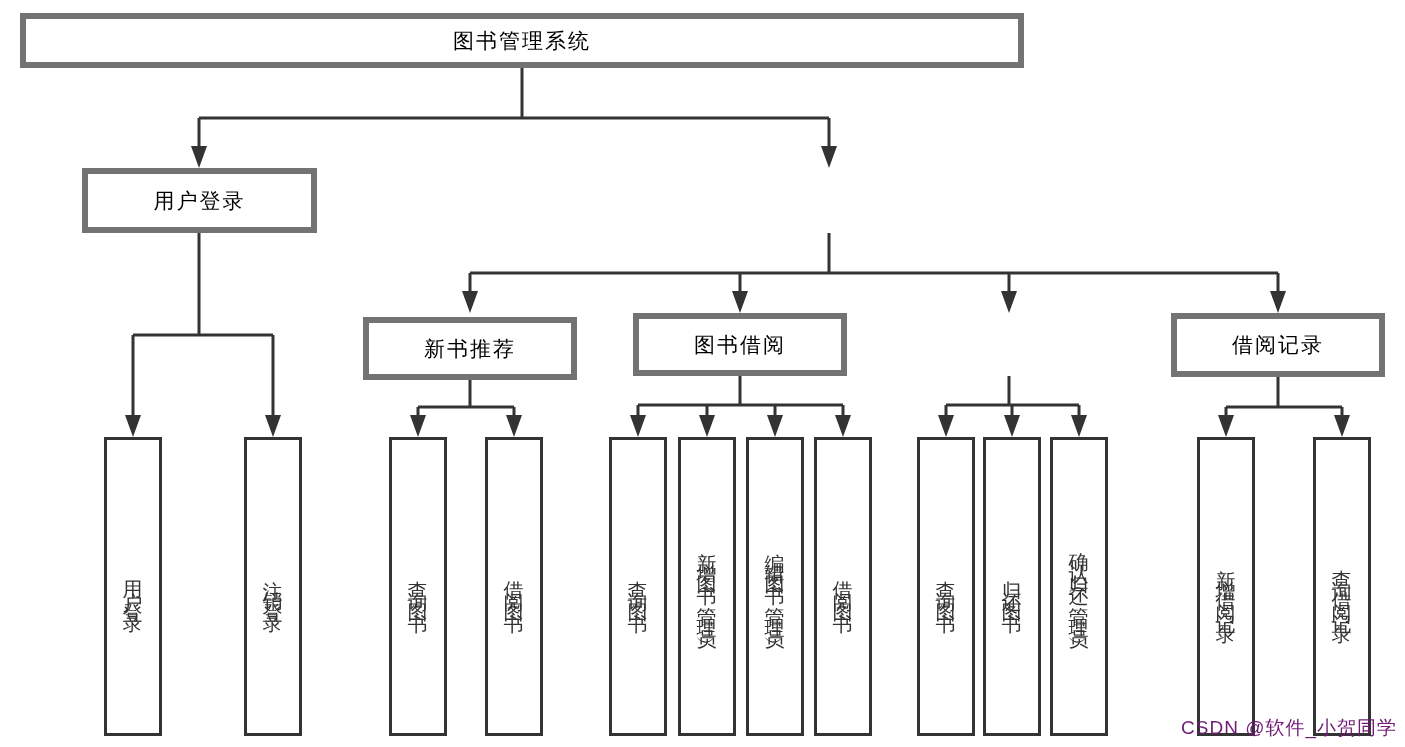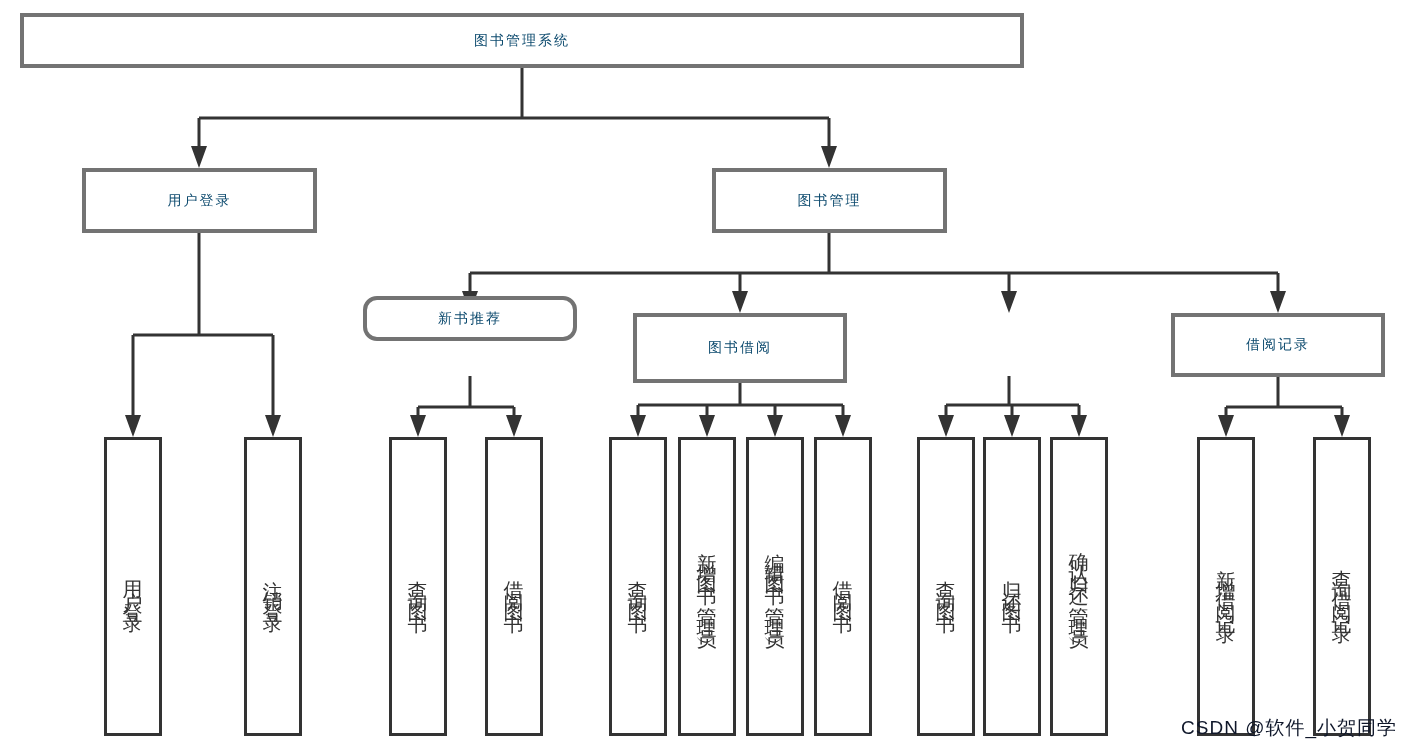--- a/index.html
+++ b/index.html
@@ -12,27 +12,27 @@
     overflow: hidden;
   }
   #connectors {
     position: absolute;
     left: 0; top: 0;
     width: 1405px; height: 747px;
   }
   .hnode {
     position: absolute;
     box-sizing: border-box;
-    border: 4px solid #737373;
+    border: 6px solid #737373;
     background: #ffffff;
     display: flex;
     align-items: center;
     justify-content: center;
-    color: #0c4a6e;
-    font-size: 14px;
+    color: #000000;
+    font-size: 21px;
     letter-spacing: 2px;
     white-space: nowrap;
   }
   .vnode {
     position: absolute;
     box-sizing: border-box;
     border: 3px solid #333333;
     background: #ffffff;
     display: flex;
     align-items: center;
@@ -46,21 +46,21 @@
     letter-spacing: 11px;
     line-height: 1;
     white-space: nowrap;
   }
   #watermark {
     position: absolute;
     right: 8px;
     bottom: 6px;
     font-size: 19px;
     letter-spacing: 1px;
-    color: #0f172a;
+    color: #701a75;
     z-index: 5;
     white-space: nowrap;
   }
 </style>
 </head>
 <body>
 
 <div id="canvas">
 
   <svg id="connectors" viewBox="0 0 1405 747" xmlns="http://www.w3.org/2000/svg">
@@ -116,24 +116,23 @@
          M938,415 L954,415 L946,437 Z
          M1004,415 L1020,415 L1012,437 Z
          M1071,415 L1087,415 L1079,437 Z
          M1218,415 L1234,415 L1226,437 Z
          M1334,415 L1350,415 L1342,437 Z"></path>
   </svg>
 
   <div class="hnode" style="left:20px; top:13px; width:1004px; height:55px;">图书管理系统</div>
 
   <div class="hnode" style="left:82px; top:168px; width:235px; height:65px;">用户登录</div>
-  <div class="hnode" style="left:712px; top:168px; width:235px; height:65px;">图书管理</div>
 
-  <div class="hnode" style="left:363px; top:296px; width:214px; height:45px;border-radius:14px;">新书推荐</div>
-  <div class="hnode" style="left:633px; top:313px; width:214px; height:70px;">图书借阅</div>
+  <div class="hnode" style="left:363px; top:317px; width:214px; height:63px;">新书推荐</div>
+  <div class="hnode" style="left:633px; top:313px; width:214px; height:63px;">图书借阅</div>
   <div class="hnode" style="left:1171px; top:313px; width:214px; height:64px;">借阅记录</div>
 
   <div class="vnode" style="left:104px; top:437px; width:58px; height:299px;">
     <span class="vtext">用户登录</span>
   </div>
   <div class="vnode" style="left:244px; top:437px; width:58px; height:299px;">
     <span class="vtext">注销登录</span>
   </div>
 
   <div class="vnode" style="left:389px; top:437px; width:58px; height:299px;">

